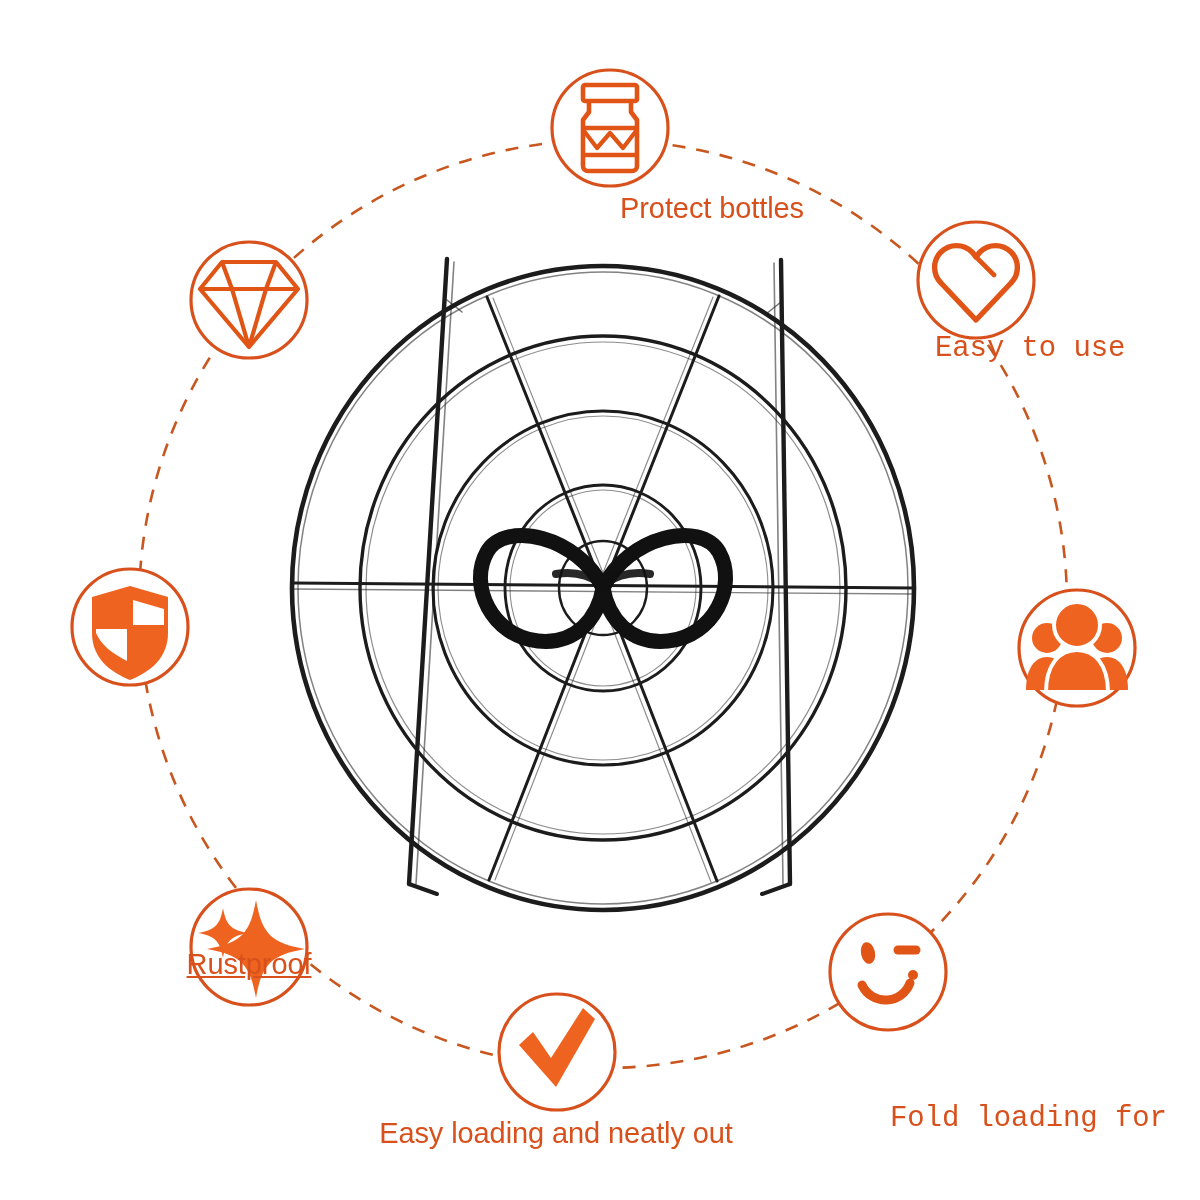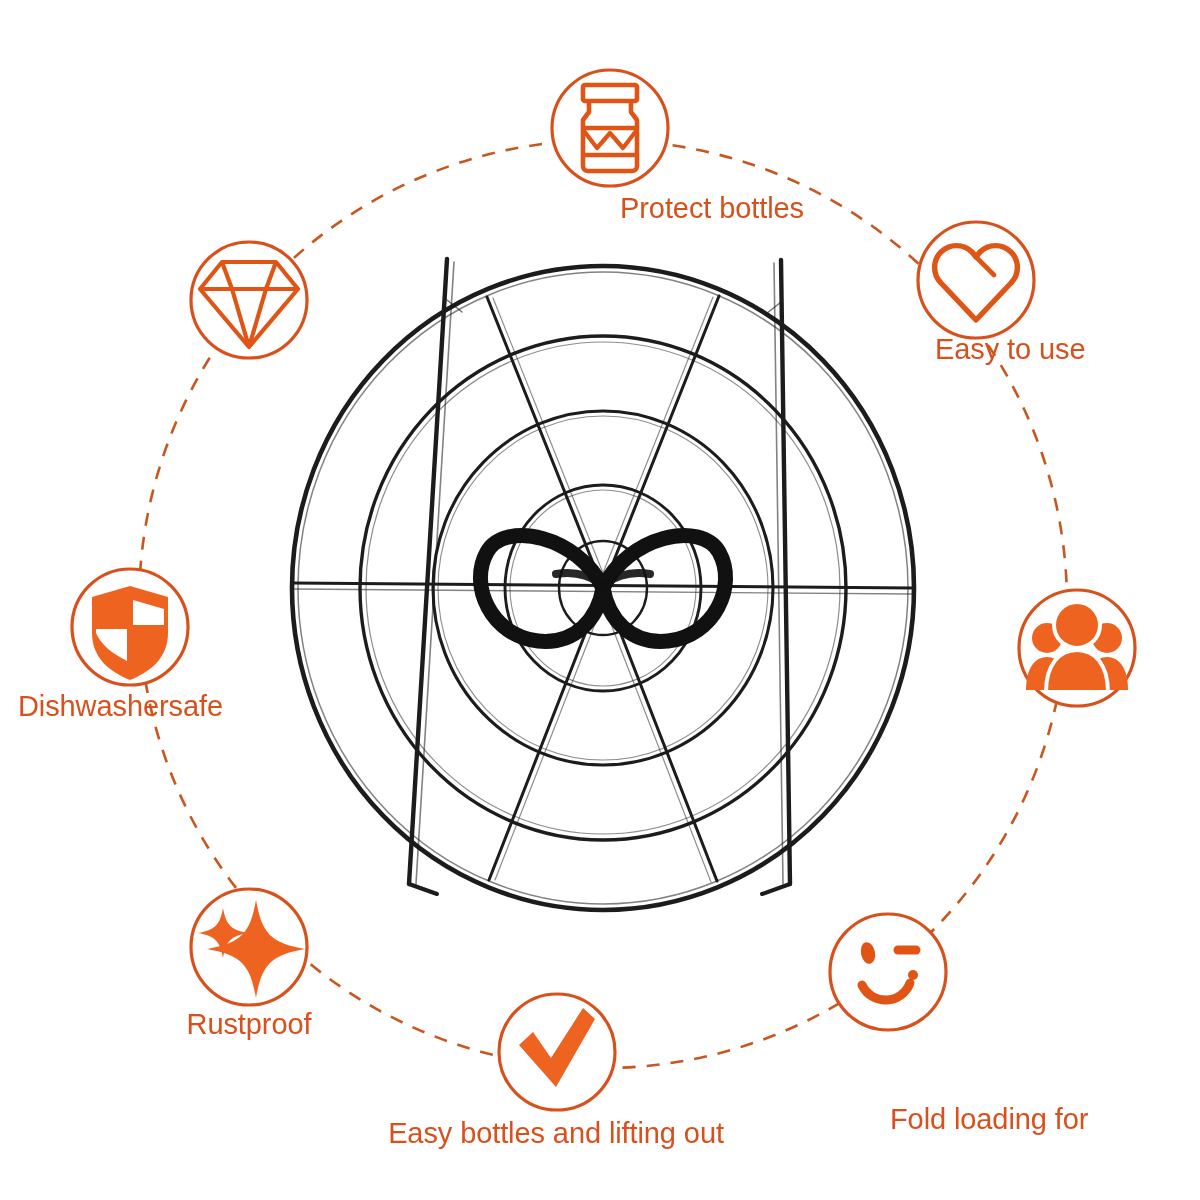--- a/index.html
+++ b/index.html
@@ -30,21 +30,21 @@
     position: absolute;
     color: #d8501b;
     font-family: "Liberation Sans", sans-serif;
     font-size: 29px;
     line-height: 1.12;
     letter-spacing: -0.1px;
     white-space: pre;
     user-select: none;
   }
   .lbl-center { transform: translateX(-50%); text-align: right; }
-  .lbl-left   { text-align: right; }
+  .lbl-left   { text-align: right; font-family: Liberation Mono, monospace; }
 </style>
 </head>
 <body>
 
 <div id="stage">
 
   <svg viewBox="0 0 1200 1200" xmlns="http://www.w3.org/2000/svg">
     <defs>
 
       <clipPath id="clip-jar">
@@ -246,20 +246,19 @@
   <div class="feature-label lbl-center" style="left:712px; top:192px;">Protect bottles</div>
 
   <div class="feature-label lbl-left" style="left:935px; top:333px;">Easy to use</div>
 
 
   <div class="feature-label lbl-left" style="left:890px; top:1038px;">
     <div>Fold loading for</div>
     
   </div>
 
-  <div class="feature-label lbl-center" style="left:556px; top:1117px;">Easy bottles and lifting out</div>
-
-  <div class="feature-label lbl-center" style="left:249px; top:1008px;">Rustproof</div>
-
-  <div class="feature-label lbl-left" style="left:18px; top:690px;">Dishwashersafe</div>
+  <div class="feature-label lbl-center" style="left:556px; top:1117px;">Easy loading and neatly out</div>
+
+  <div class="feature-label lbl-center" style="left:249px; top:948px;text-decoration:underline;">Rustproof</div>
+
 
 
 </div>
 
 </body></html>

